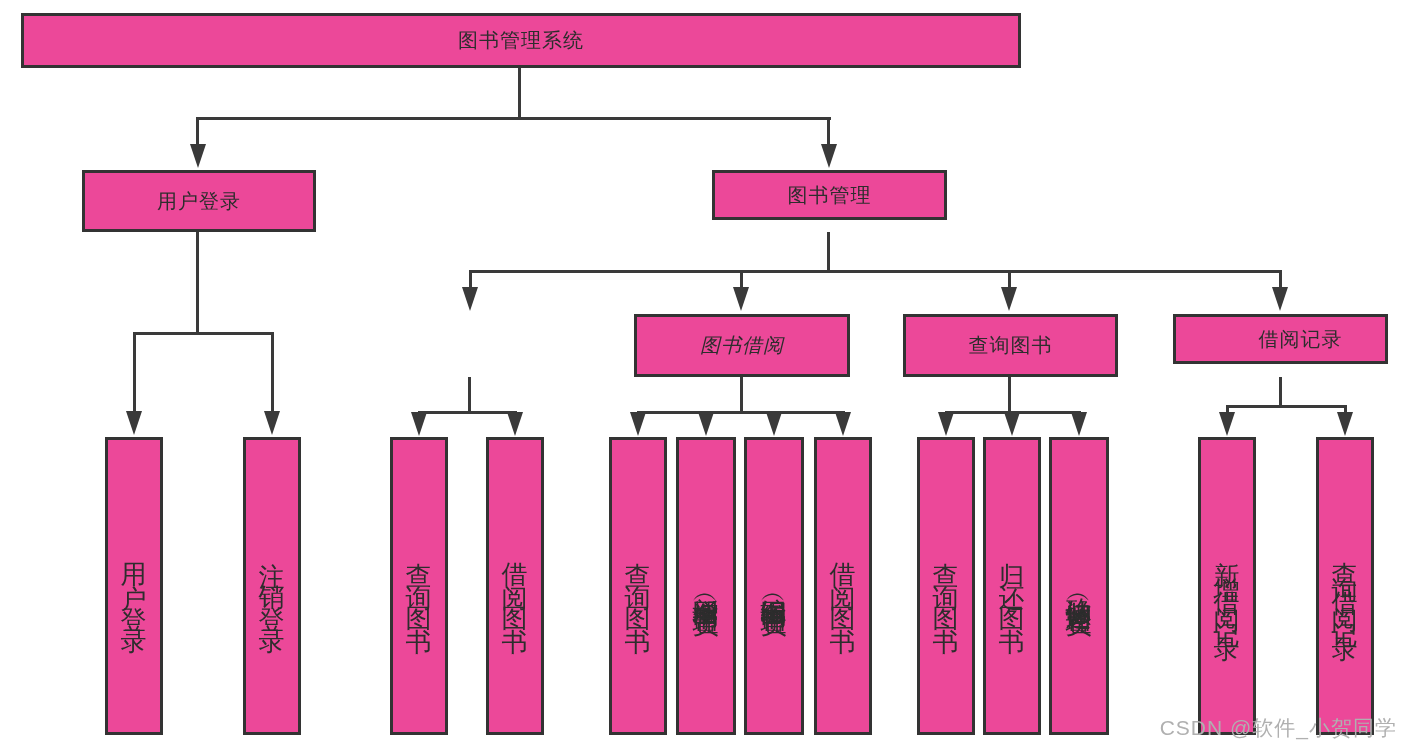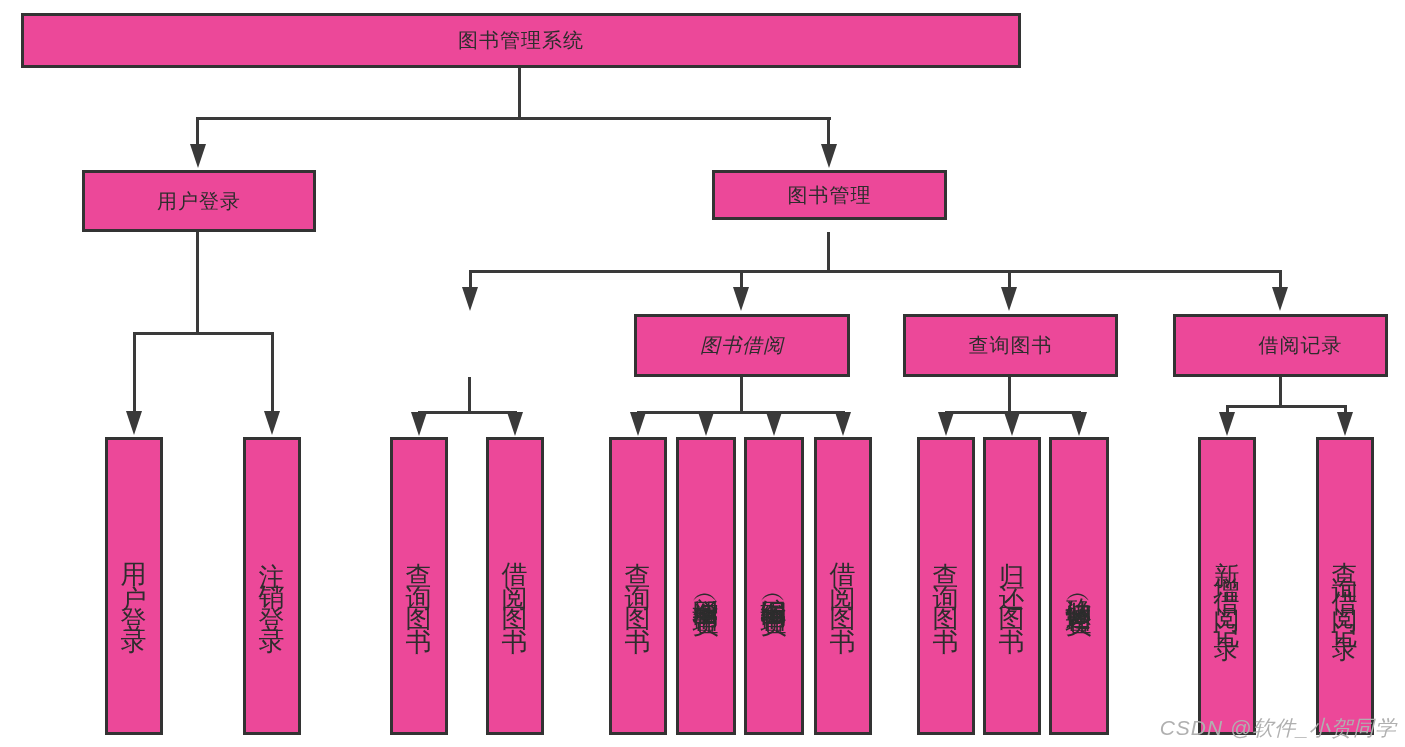--- a/index.html
+++ b/index.html
@@ -41,21 +41,20 @@
     border-top: 24px solid #3a3a3a;
   }
   .watermark {
     position: absolute;
     right: 8px;
     bottom: 5px;
     font-size: 21px;
     color: #b0b0b0;
     letter-spacing: 1px;
     white-space: nowrap;
-    font-style: italic;
   }
 </style>
 </head>
 <body>
 
 <div class="canvas">
 
   <div class="node h-node" style="left:21px; top:13px; width:1000px; height:55px;">
     <span>图书管理系统</span>
   </div>
@@ -91,21 +90,21 @@
   <div class="arrow" style="left:1001px; top:287px;"></div>
   <div class="line" style="left:1279px; top:270px; width:3px;   height:18px;"></div>
   <div class="arrow" style="left:1272px; top:287px;"></div>
 
   <div class="node h-node" style="left:634px; top:314px; width:216px; height:63px;font-style:italic;">
     <span>图书借阅</span>
   </div>
   <div class="node h-node" style="left:903px; top:314px; width:215px; height:63px;">
     <span>查询图书</span>
   </div>
-  <div class="node h-node" style="left:1173px; top:314px; width:215px; height:63px;padding-left:40px;">
+  <div class="node h-node" style="left:1173px; top:314px; width:215px; height:50px;padding-left:40px;">
     <span>借阅记录</span>
   </div>
 
   <div class="line" style="left:468px; top:377px; width:3px;  height:37px;"></div>
   <div class="line" style="left:418px; top:411px; width:99px; height:3px;"></div>
   <div class="arrow" style="left:411px; top:412px;"></div>
   <div class="arrow" style="left:507px; top:412px;"></div>
 
   <div class="line" style="left:740px; top:377px; width:3px;   height:37px;"></div>
   <div class="line" style="left:637px; top:411px; width:208px; height:3px;"></div>

